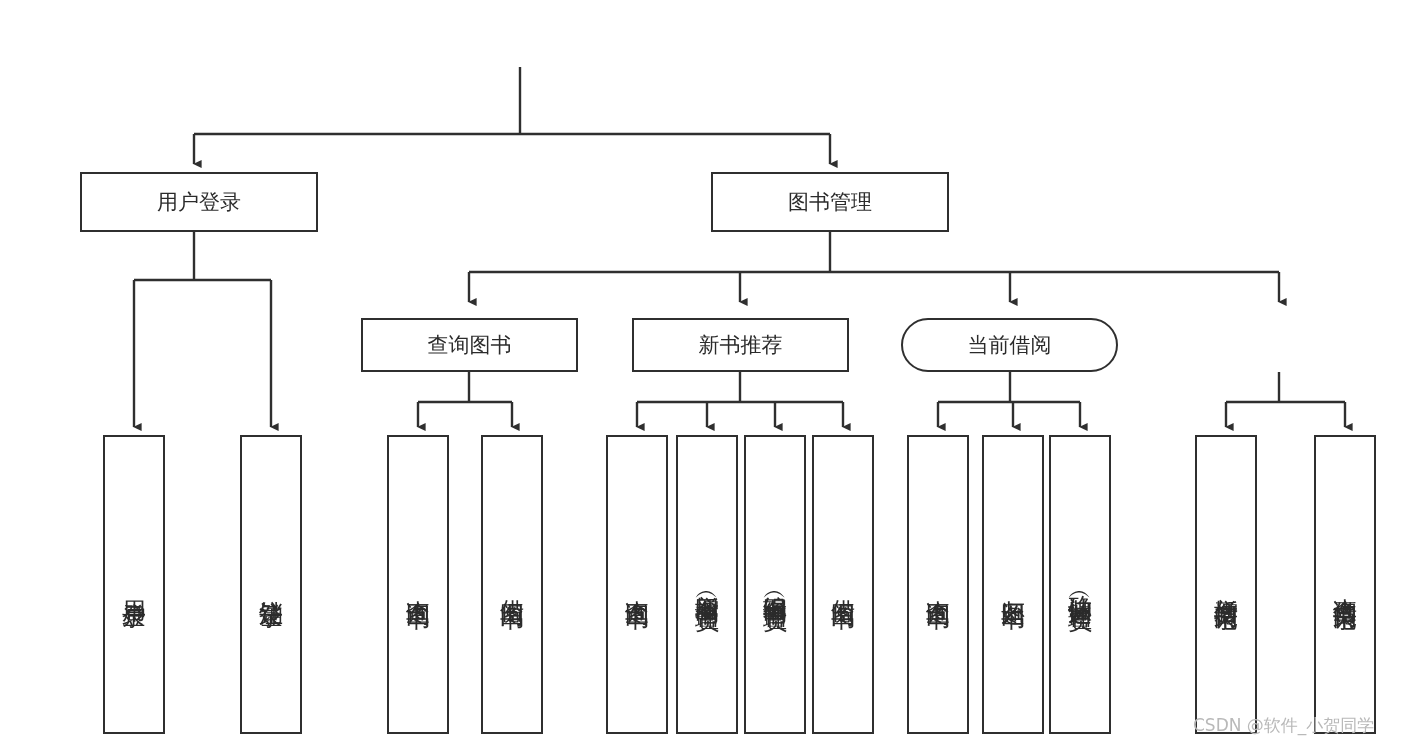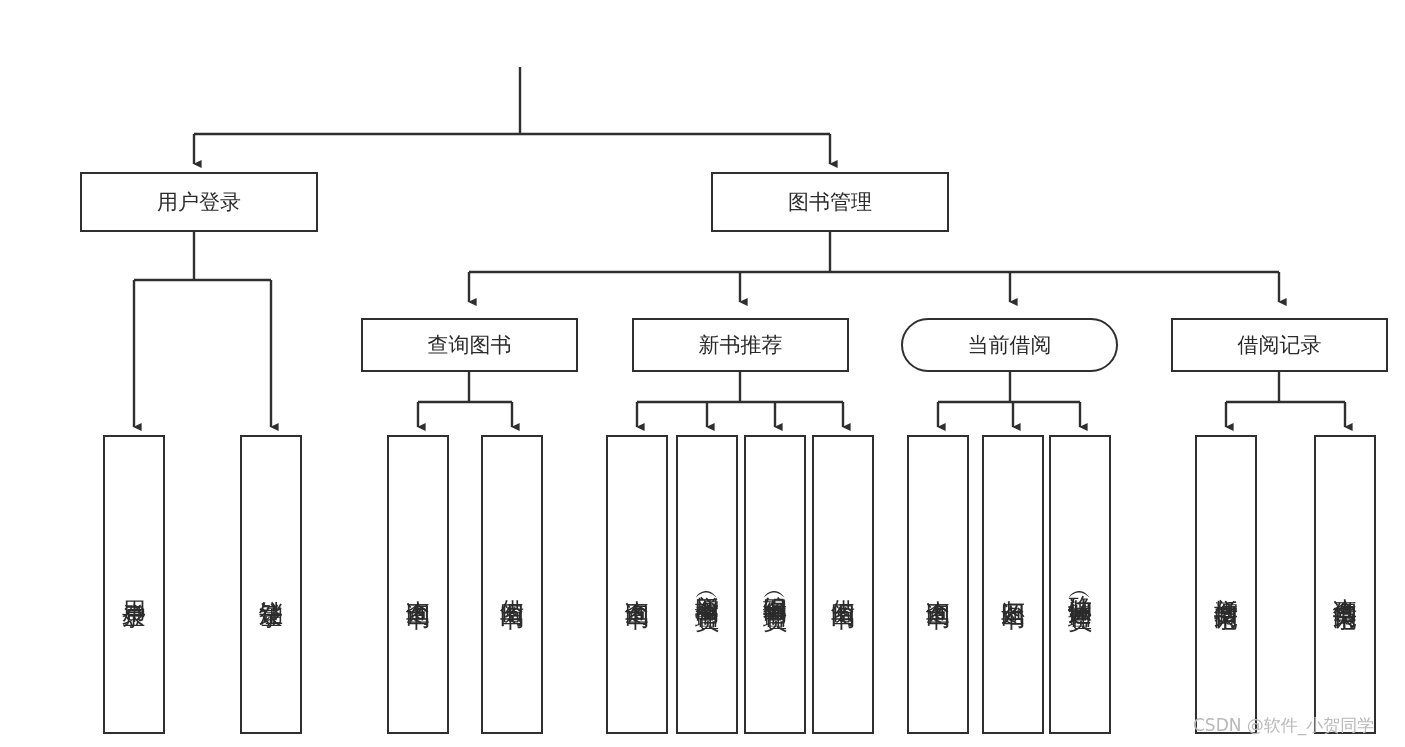--- a/index.html
+++ b/index.html
@@ -85,23 +85,20 @@
 
   <div class="node h-node" style="left:361px;top:318px;width:217px;height:54px;">
     <span class="lbl">查询图书</span>
   </div>
   <div class="node h-node" style="left:632px;top:318px;width:217px;height:54px;">
     <span class="lbl">新书推荐</span>
   </div>
   <div class="node h-node" style="left:901px;top:318px;width:217px;height:54px;border-radius:27px;">
     <span class="lbl">当前借阅</span>
   </div>
-  <div class="node h-node" style="left:1171px;top:318px;width:217px;height:54px;">
-    <span class="lbl">借阅记录</span>
-  </div>
 
   <div class="node leaf" style="left:103px;top:435px;width:62px;height:299px;">
     <span class="lbl">用户登录</span>
   </div>
   <div class="node leaf" style="left:240px;top:435px;width:62px;height:299px;">
     <span class="lbl">注销登录</span>
   </div>
 
   <div class="node leaf" style="left:387px;top:435px;width:62px;height:299px;">
     <span class="lbl">查询图书</span>

